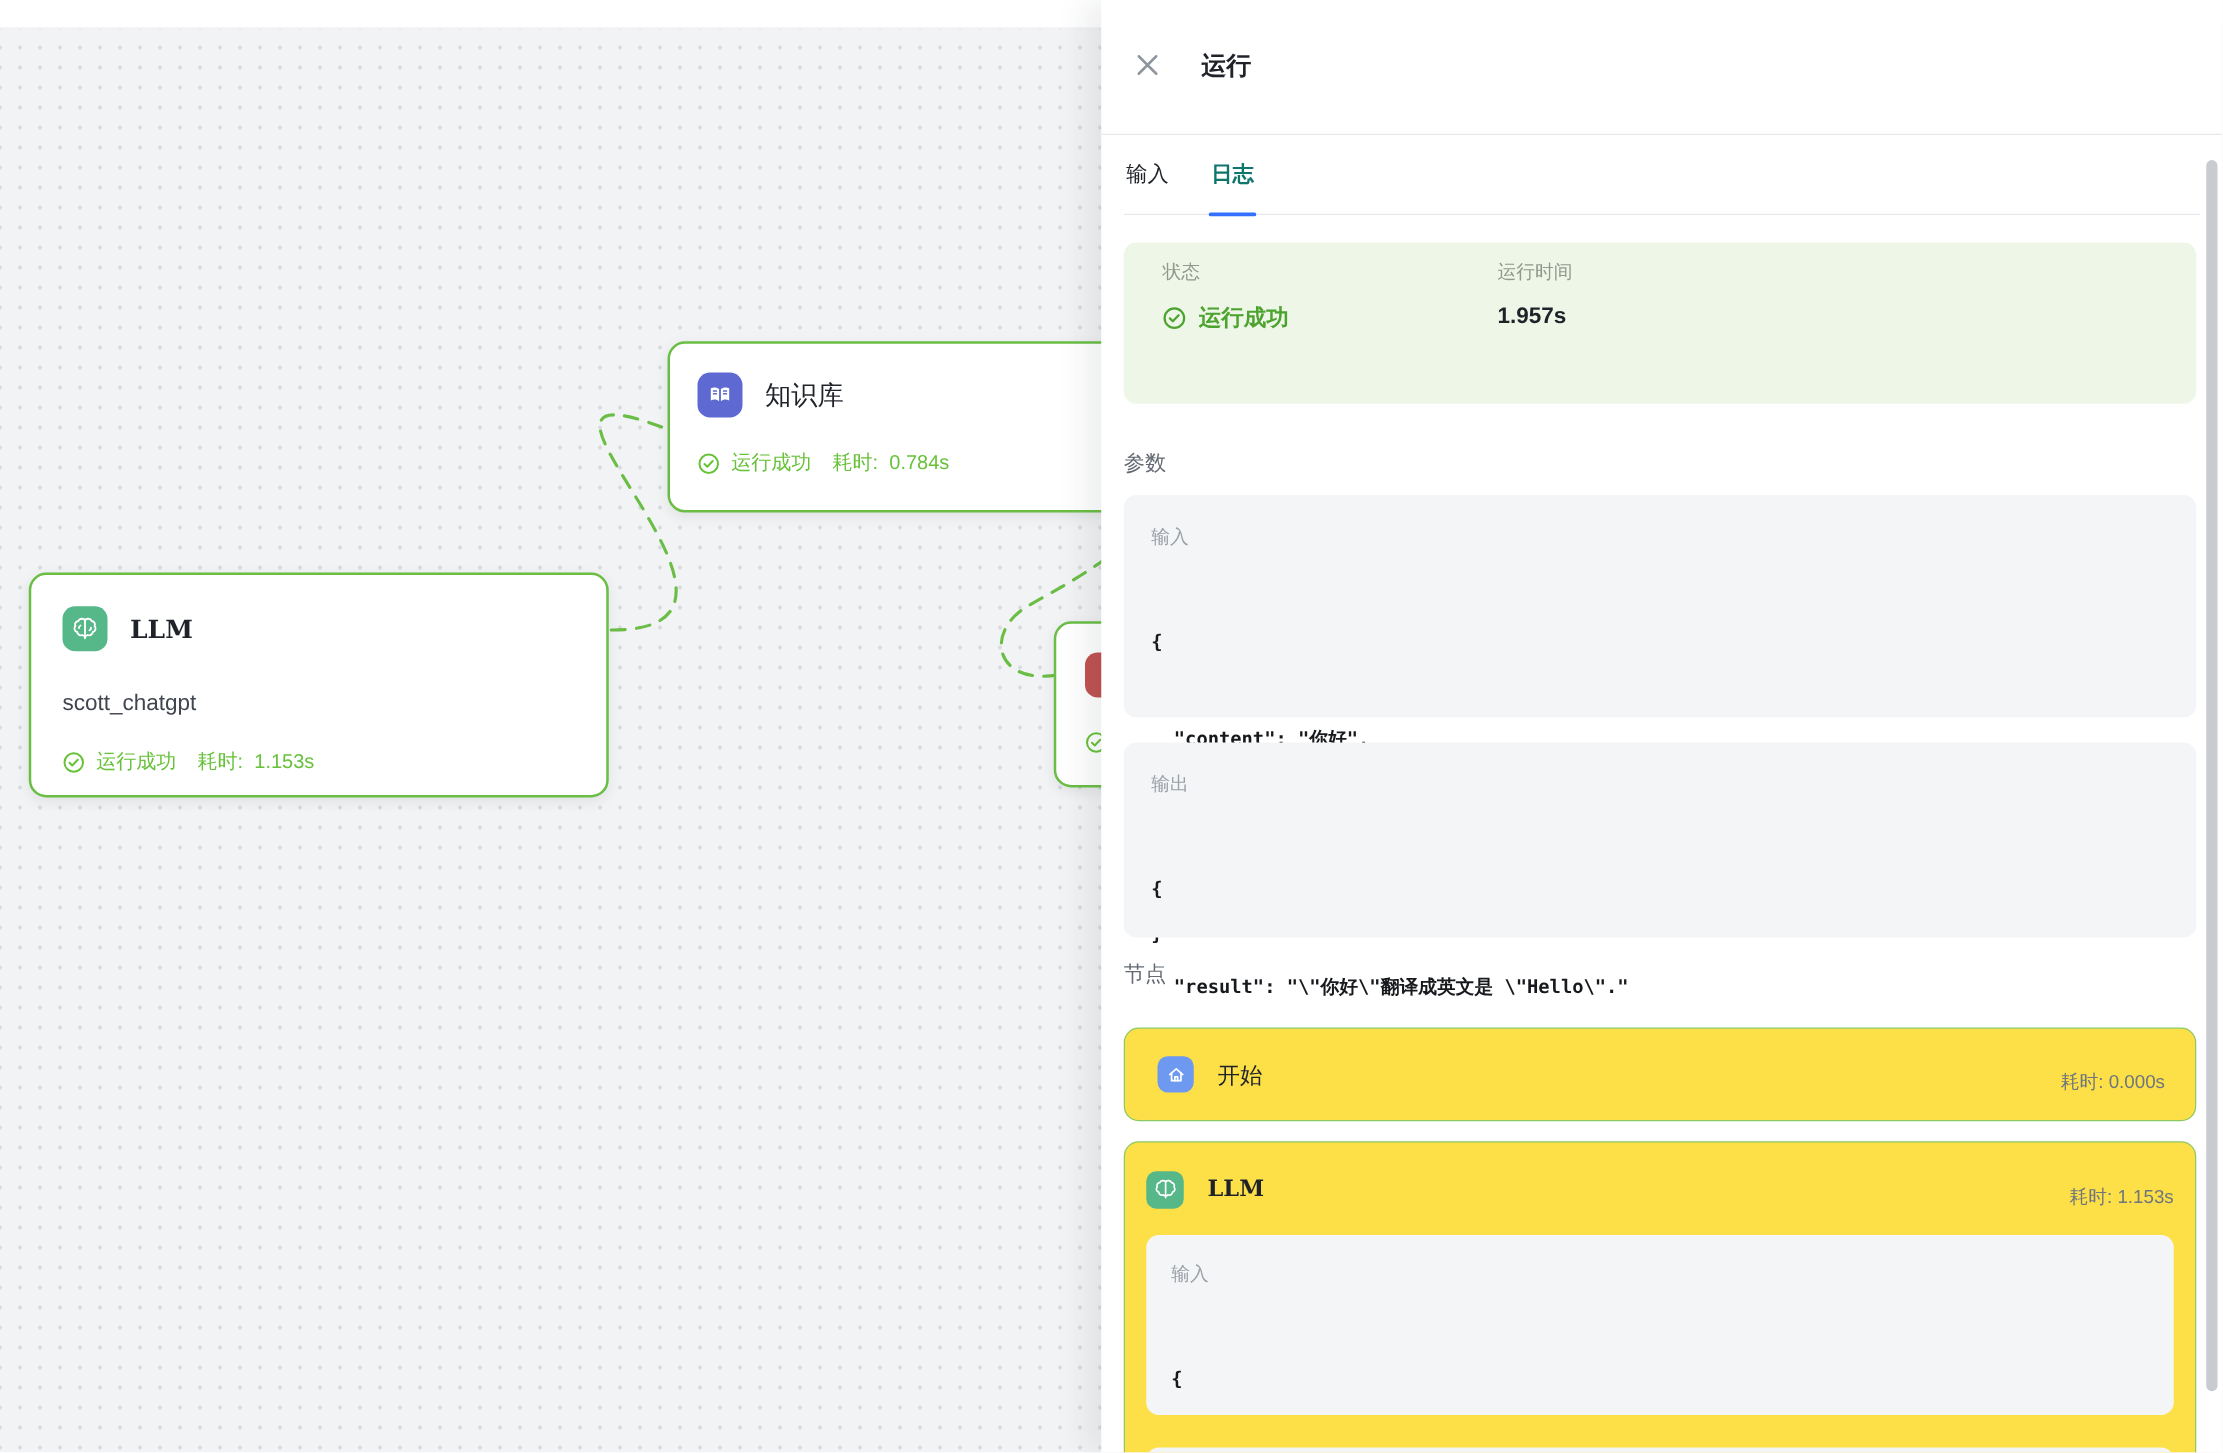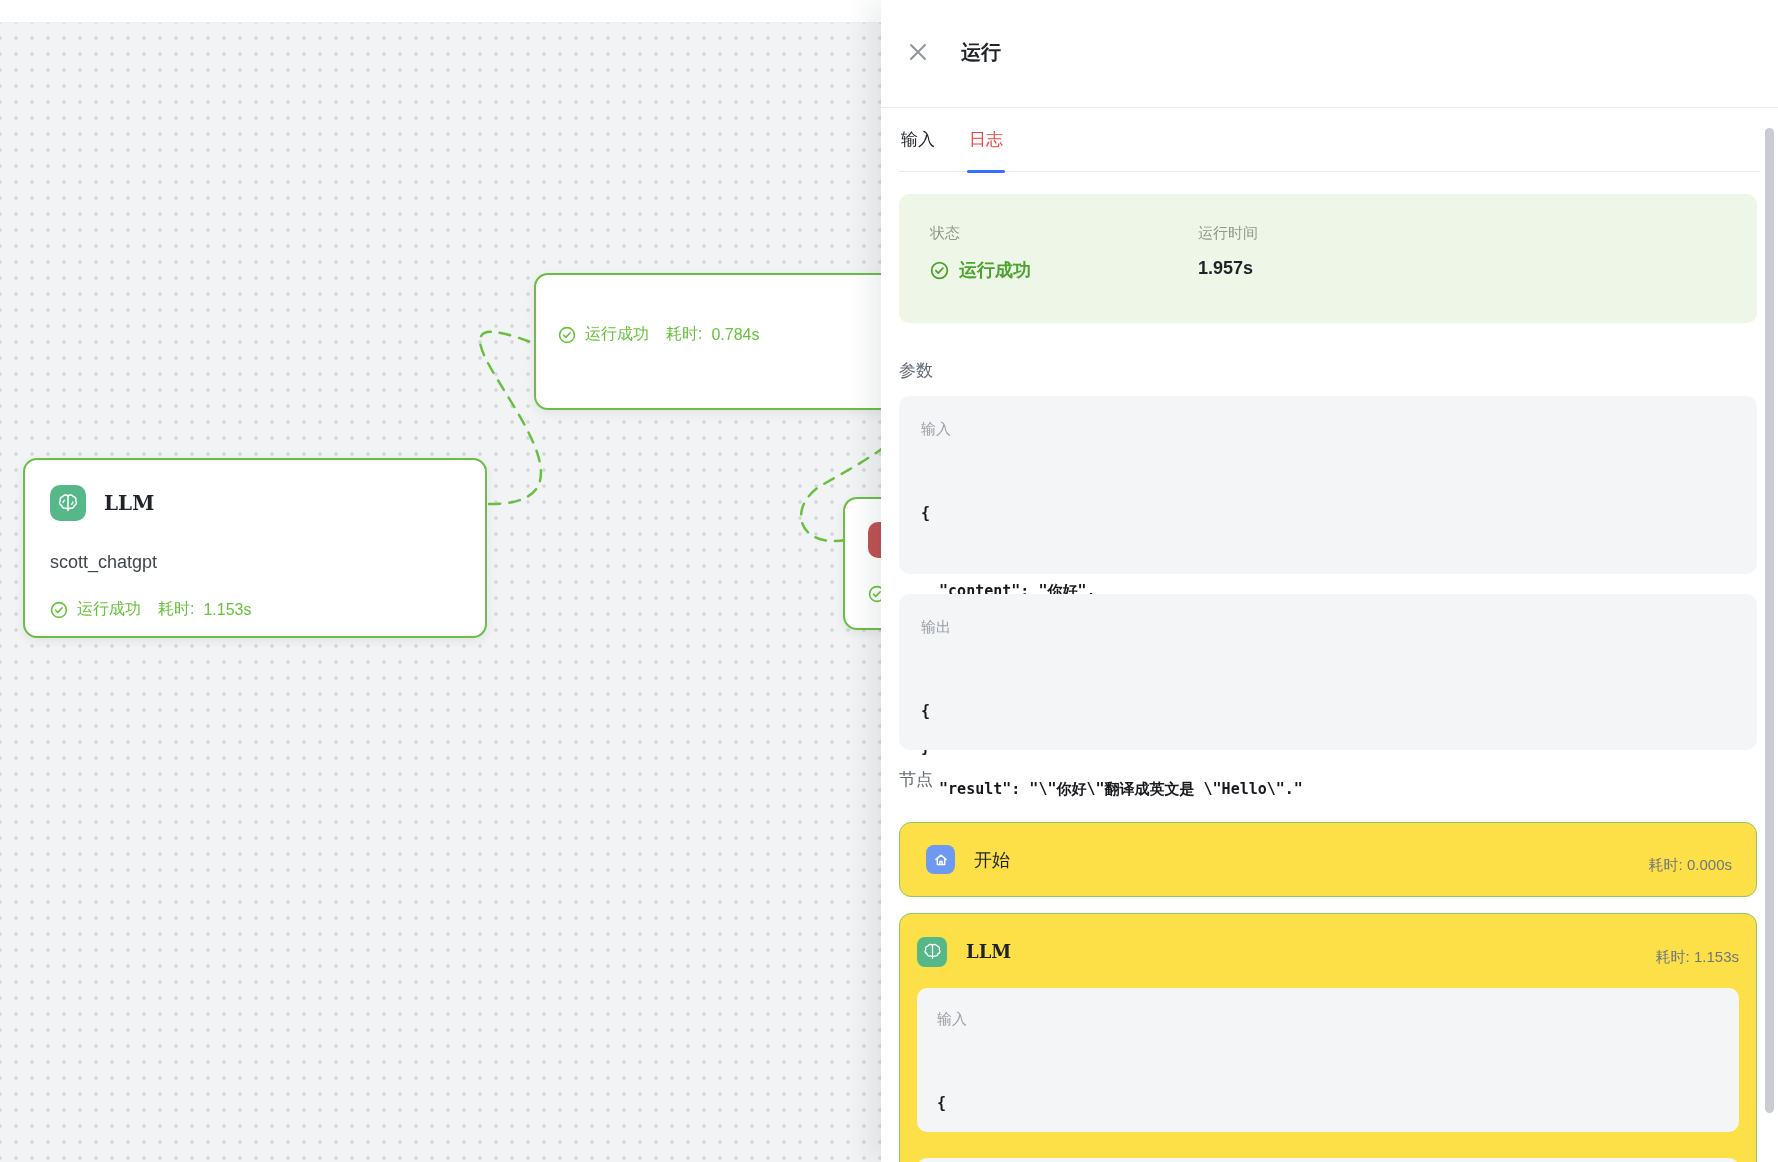--- a/index.html
+++ b/index.html
@@ -38,26 +38,26 @@
     align-items:center; padding:0 24px; }
   .close-btn { width:26px; height:26px; display:flex; align-items:center;
     justify-content:center; cursor:pointer; }
   .p-title { margin-left:30px; font-size:20px; font-weight:600; color:#1f2329; }
   .p-divider { left:0; top:107px; width:897px; height:1px; background:#e8e9eb; }
 
   .tabs { left:18px; top:116px; width:861px; height:56px; display:flex; gap:30px;
     border-bottom:1px solid #e8e9eb; }
   .tab { position:relative; padding:12px 2px 0 2px; font-size:17px; color:#1f2329;
     cursor:pointer; }
-  .tab.active { color:#ef4444; font-weight:400; }
+  .tab.active { color:#0f766e; font-weight:700; }
   .tab.active::after { content:""; position:absolute; left:0; right:0; bottom:-2px;
     height:3px; background:#3370ff; border-radius:2px; }
 
   .status-card { left:18px; top:194px; width:858px; height:129px;
-    background:#eef7e7; border-radius:10px; padding:30px 0 0 31px; }
+    background:#eef7e7; border-radius:10px; padding:14px 0 0 31px; }
   .status-cols { display:flex; }
   .scol1 { width:268px; }
   .slabel { font-size:15px; color:#8f9a8d; }
   .sval-row { margin-top:15px; display:flex; align-items:center; gap:10px; }
   .sval-ok { font-size:18px; font-weight:bold; color:#4da32f; }
   .sval-time { margin-top:15px; font-size:18px; font-weight:bold; color:#1f2329; }
 
   .sec-h { font-size:17px; color:#646a73; }
   .h-params { left:18px; top:359px; }
   .h-nodes  { left:18px; top:768px; }
@@ -93,20 +93,29 @@
 
   <div class="canvas">
     <div class="canvas-top"></div>
 
     <svg class="edges" width="1778" height="1162">
       <path class="edge" d="M 489 504 C 650 505 370 280 533 343"></path>
       <path class="edge" d="M 846 540 C 795 548 788 505 822 485 C 848 470 878 455 908 428"></path>
     </svg>
 
     <div class="cnode" style="left:534px; top:273px; width:430px; height:137px; padding:23px 22px 0 22px;">
+      <div class="cnode-head">
+        <span class="nicon" style="width:36px;height:36px;background:#5e6ad2;">
+          <svg width="22" height="22" viewBox="0 0 24 24">
+            <path d="M4 6.2c2.4-1.2 5.3-1 7.2.6v10.6C9.3 15.8 6.4 15.6 4 16.8zM20 6.2c-2.4-1.2-5.3-1-7.2.6v10.6c1.9-1.6 4.8-1.8 7.2-.6z" fill="#fff"></path>
+            <path d="M5.8 8.6h3.6M5.8 11h3.6M14.6 8.6h3.6M14.6 11h3.6" stroke="#5e6ad2" stroke-width="1.3"></path>
+          </svg>
+        </span>
+        <span class="cnode-title">知识库</span>
+      </div>
       <div class="cnode-status" style="margin-top:26px;">
         <svg width="18" height="18" viewBox="0 0 18 18">
           <circle cx="9" cy="9" r="7.4" fill="none" stroke="#67c23a" stroke-width="1.6"></circle>
           <path d="M5.6 9.2l2.2 2.2 4.4-4.6" fill="none" stroke="#67c23a" stroke-width="1.6" stroke-linecap="round" stroke-linejoin="round"></path>
         </svg>
         <span>运行成功</span>
         <span class="gap">耗时:</span>
         <span>0.784s</span>
       </div>
     </div>

